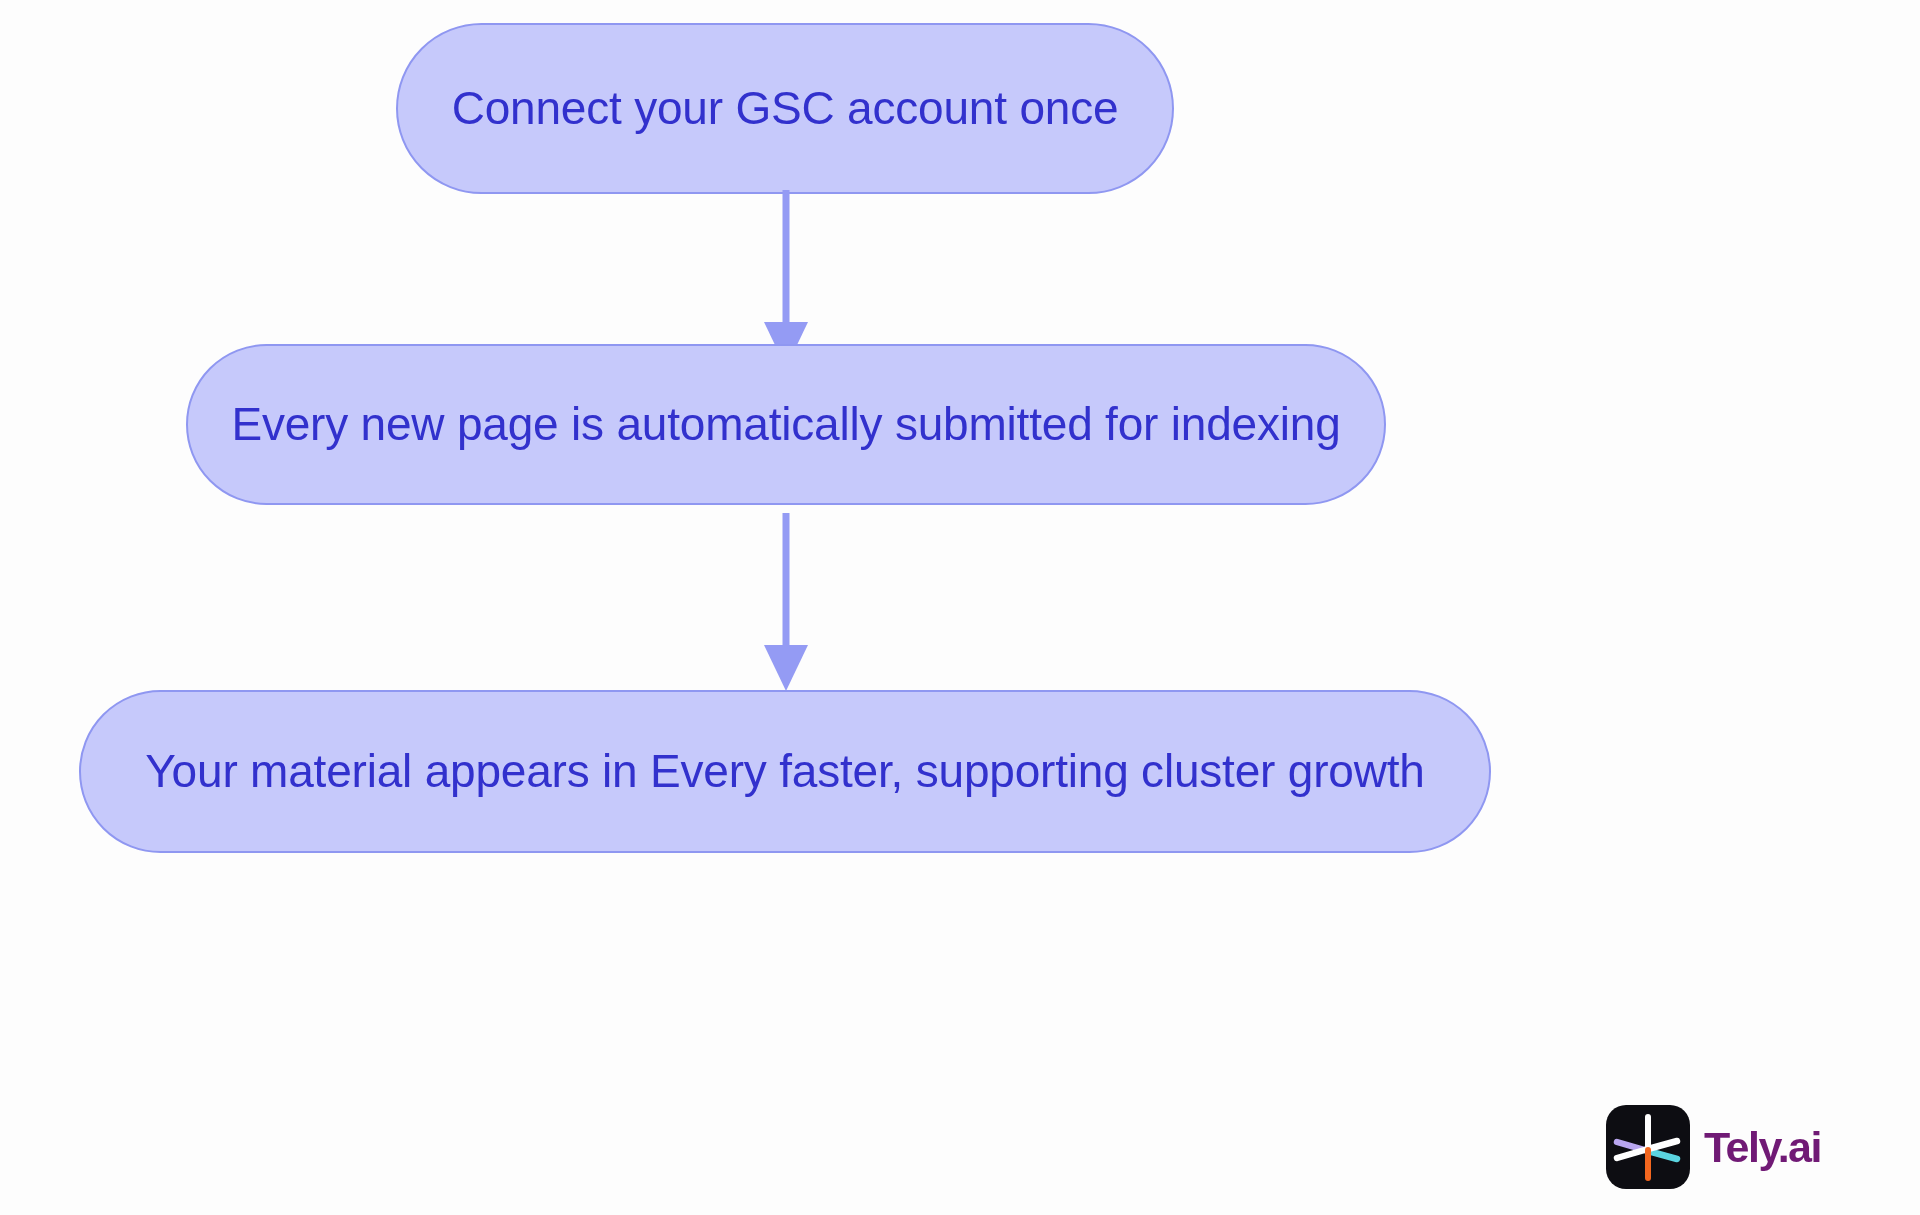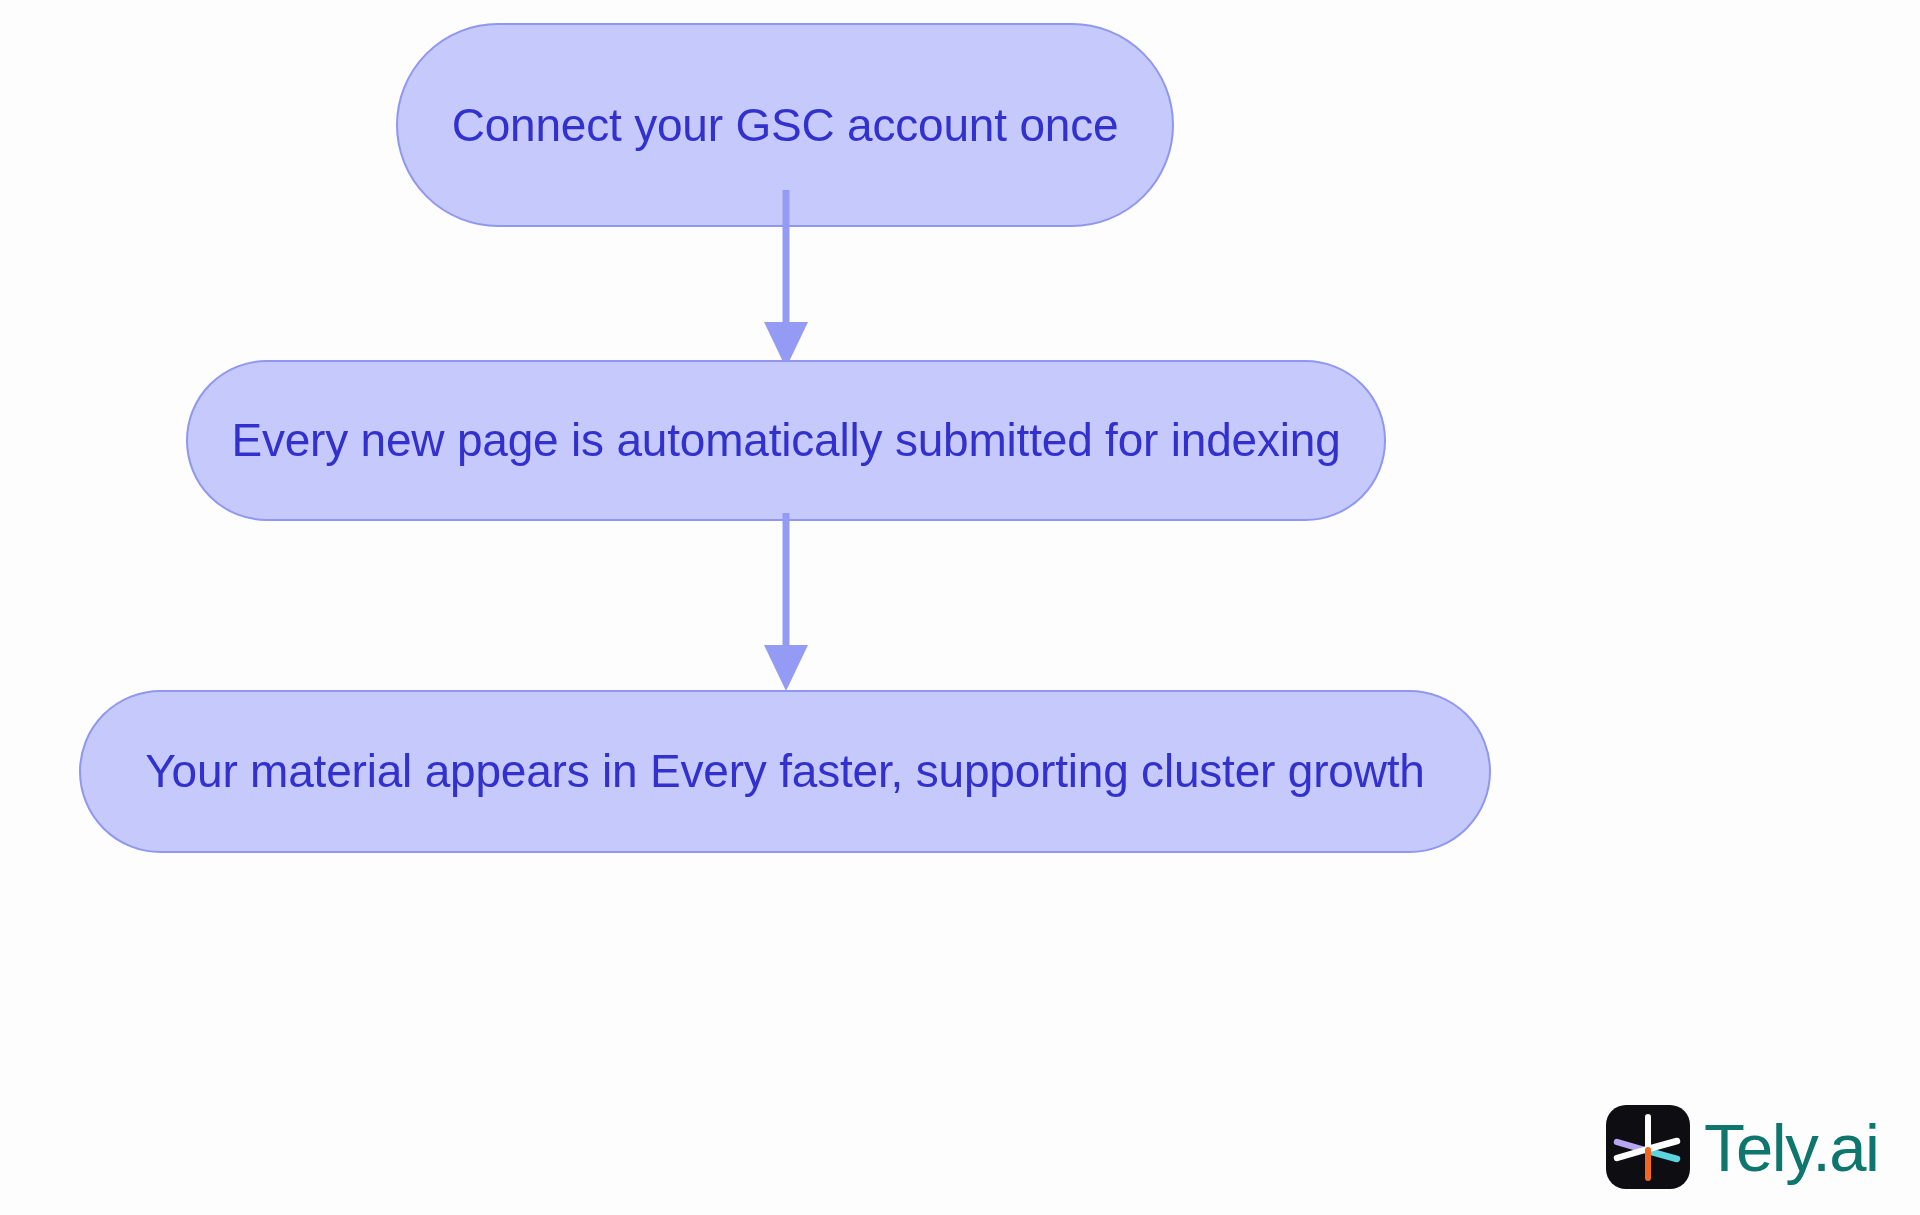--- a/index.html
+++ b/index.html
@@ -41,27 +41,27 @@
     font-weight: 400;
     letter-spacing: -0.2px;
     white-space: nowrap;
     line-height: 1.1;
   }
 
   #node-1 {
     left: 396px;
     top: 23px;
     width: 778px;
-    height: 204px;
+    height: 171px;
   }
   #node-1 .node-label { font-size: 46px; }
 
   #node-2 {
     left: 186px;
-    top: 360px;
+    top: 344px;
     width: 1200px;
     height: 161px;
   }
   #node-2 .node-label { font-size: 46px; }
 
   #node-3 {
     left: 79px;
     top: 690px;
     width: 1412px;
     height: 163px;
@@ -88,24 +88,24 @@
   #brand-mark {
     width: 84px;
     height: 84px;
     flex: 0 0 auto;
     border-radius: 20px;
     background: #0d0d12;
     position: relative;
     overflow: hidden;
   }
   #brand-name {
-    color: #0f766e;
-    font-size: 67px;
+    color: #701a75;
+    font-size: 43px;
     font-family: "Liberation Sans", "DejaVu Sans", sans-serif;
-    font-weight: 400;
+    font-weight: 700;
     letter-spacing: -1.5px;
     line-height: 1;
     white-space: nowrap;
   }
 </style>
 </head>
 <body>
 
 <div id="canvas">
 

